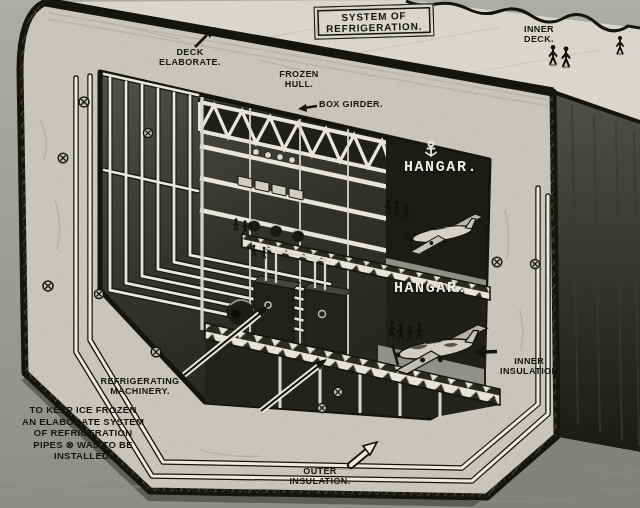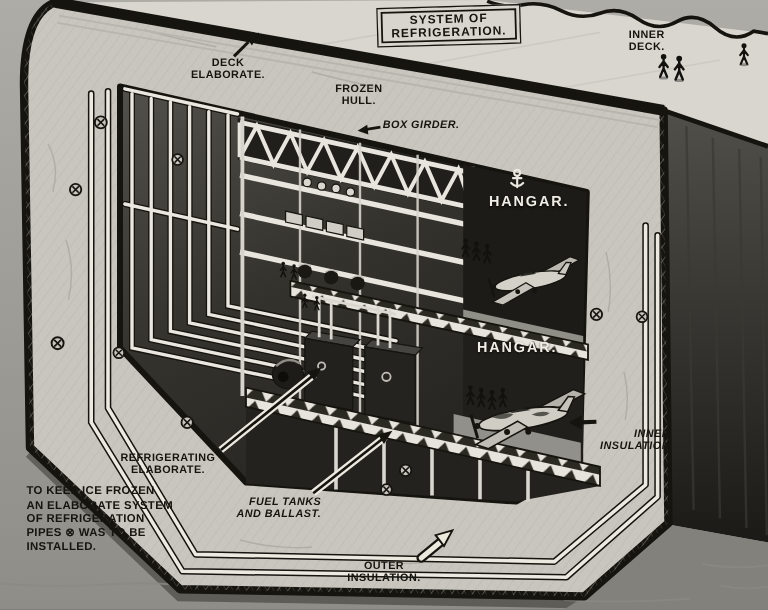--- a/index.html
+++ b/index.html
@@ -1,24 +1,24 @@
 <!DOCTYPE html>
 <html><head>
 <meta charset="utf-8">
 <style>
   html,body{margin:0;padding:0;background:#666;}
   .stage{position:relative;width:640px;height:508px;overflow:hidden;background:#a19f9a;
          font-family:"Liberation Sans",sans-serif;}
   .stage svg{position:absolute;left:0;top:0;}
   .lbl{position:absolute;font-weight:bold;font-size:9px;line-height:10px;letter-spacing:.4px;
        color:#15140f;white-space:pre-line;text-align:center;transform:translateX(-50%);}
-  .lbl.left{transform:none;text-align:right;font-style:italic;}
-  .lbl.white{color:#efede5;font-size:12px;letter-spacing:1.6px;text-shadow:0 1px 2px rgba(0,0,0,.7);}
+  .lbl.left{transform:none;text-align:center;}
+  .lbl.white{color:#efede5;font-size:15px;letter-spacing:1.6px;text-shadow:0 1px 2px rgba(0,0,0,.7);font-family:Liberation Mono, monospace;}
   .note{position:absolute;left:22px;top:404px;font-weight:bold;font-size:9.5px;line-height:11.5px;
-        letter-spacing:.3px;color:#15140f;white-space:pre-line;text-align:left;}
+        letter-spacing:.3px;color:#15140f;white-space:pre-line;text-align:center;}
   .titlebox{position:absolute;left:314px;top:5px;width:106px;background:#d7d5ce;
         border:1.6px solid #15140f;box-shadow:inset 0 0 0 2.5px #d7d5ce,inset 0 0 0 4px #15140f;
         padding:5px 6px 4px;transform:rotate(-1.6deg);text-align:center;
         font-weight:bold;font-size:10px;line-height:11px;letter-spacing:.8px;color:#15140f;}
 </style>
 </head>
 <body>
 
 <div class="stage">
 
@@ -286,23 +286,21 @@
 <div class="lbl" style="left:299px;top:69px">FROZEN
 HULL.</div>
 <div class="lbl left" style="left:319px;top:99px">BOX GIRDER.</div>
 <div class="lbl" style="left:539px;top:24px">INNER
 DECK.</div>
 <div class="lbl white" style="left:441px;top:163px">HANGAR.</div>
 <div class="lbl white" style="left:431px;top:284px">HANGAR.</div>
 <div class="lbl left" style="left:500px;top:356px">INNER
 INSULATION</div>
 <div class="lbl" style="left:140px;top:376px">REFRIGERATING
-ELABORATE.</div>
-<div class="lbl left" style="left:197px;top:413px">FUEL TANKS
-AND BALLAST.</div>
+MACHINERY.</div>
 <div class="lbl" style="left:320px;top:466px">OUTER
 INSULATION.</div>
 <div class="note">TO KEEP ICE FROZEN
 AN ELABORATE SYSTEM
 OF REFRIGERATION
 PIPES ⊗ WAS TO BE
 INSTALLED.</div>
 
 </div>
 

